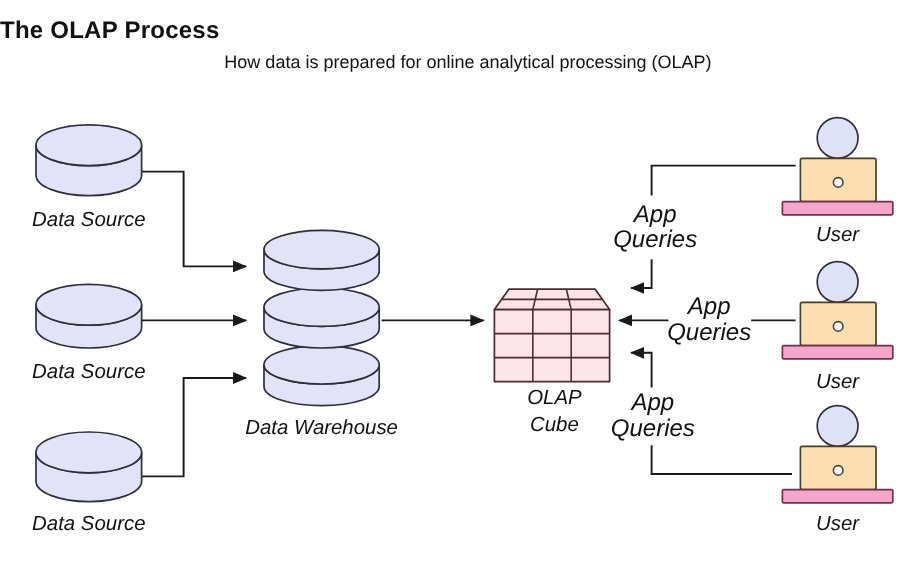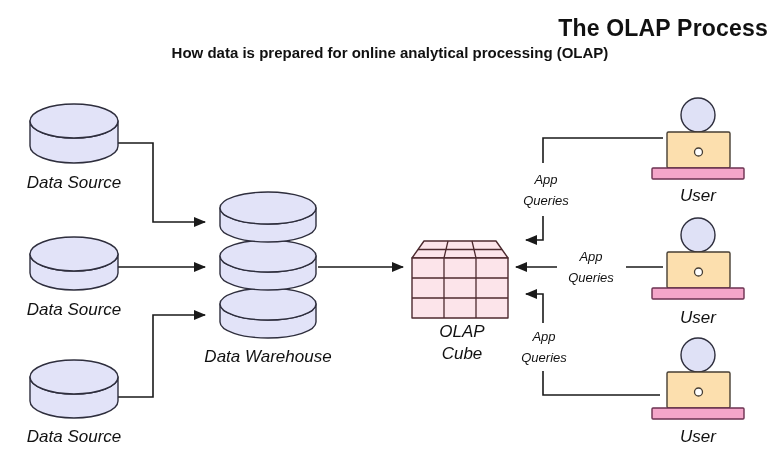--- a/index.html
+++ b/index.html
@@ -2,36 +2,36 @@
 <html><head>
 <meta charset="utf-8">
 <style>
   html,body { margin:0; padding:0; background:#ffffff; }
   .canvas {
     position:relative; width:768px; height:474px; background:#ffffff;
     font-family:"Liberation Sans", sans-serif; color:#111111; overflow:hidden;
   }
   .canvas svg { position:absolute; left:0; top:0; }
   .title {
-    position:absolute; left:0; right:0; top:15px; text-align:right;
-    font-size:23px; font-weight:700; letter-spacing:0.2px;
+    position:absolute; left:0; right:0; top:15px; text-align:left;
+    font-size:20px; font-weight:700; letter-spacing:0.2px;
   }
   .subtitle {
     position:absolute; left:0; right:0; top:44px; text-align:center;
-    font-size:15px; font-weight:700;padding-left:12px;
+    font-size:15px; font-weight:400;padding-left:12px;
   }
   .lbl {
     position:absolute; transform:translateX(-50%);
     font-style:italic; font-size:17px; white-space:nowrap; line-height:20px;
     text-align:center;
   }
   .two-line { line-height:22px; }
   .qlbl {
     position:absolute; transform:translateX(-50%);
-    font-style:italic; font-size:13px; line-height:21px;
+    font-style:italic; font-size:20px; line-height:21px;
     text-align:center; white-space:nowrap;
   }
   
   .cyl   { stroke:#2e2e3d; stroke-width:1.4; stroke-linejoin:round; }
   .head-s{ stroke:#2e2e3d; stroke-width:1.4; }
   .cube-s{ stroke:#4d2a2f; stroke-width:1.4; stroke-linejoin:round; }
   .cube-grid { stroke:#4d2a2f; stroke-width:1.3; fill:none; }
   .laptop-s { stroke:#463e33; stroke-width:1.4; }
   .dot-s    { stroke:#463e33; stroke-width:1.3; fill:#ffffff; }
   .base-s   { stroke:#6b3150; stroke-width:1.4; }

